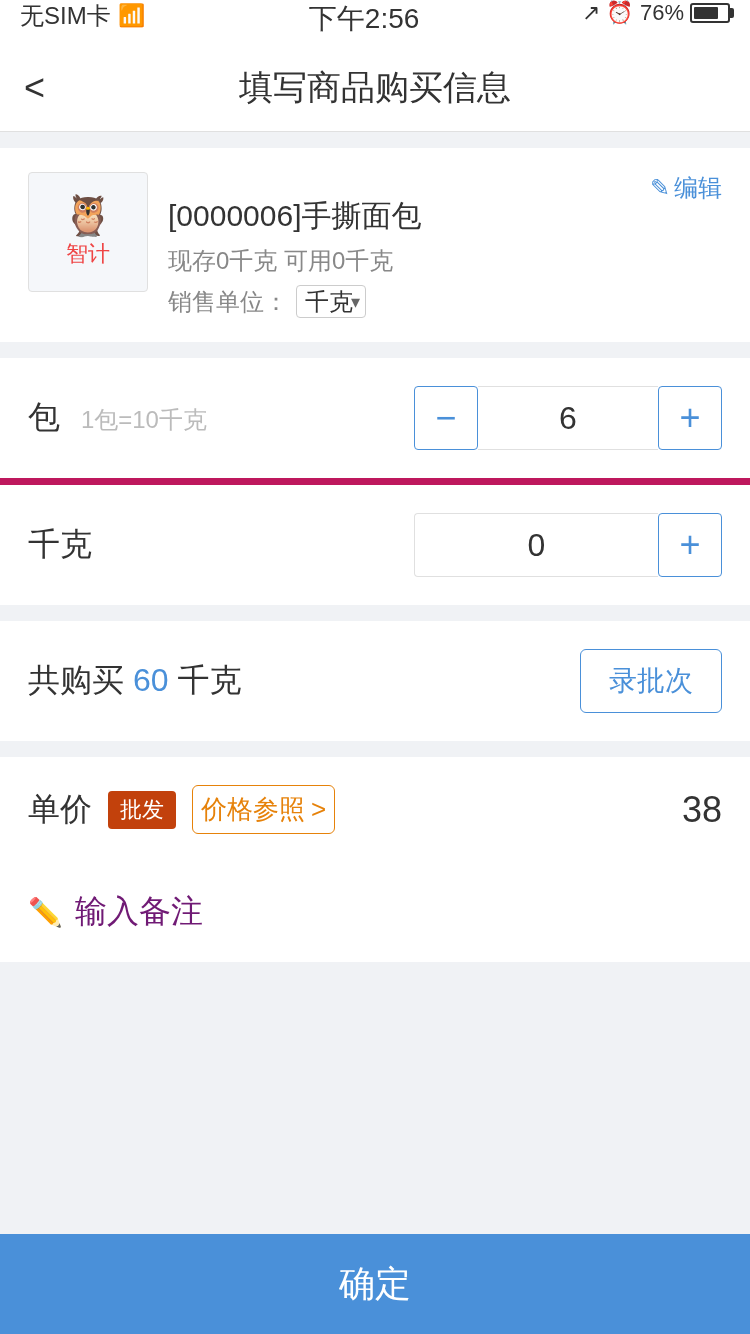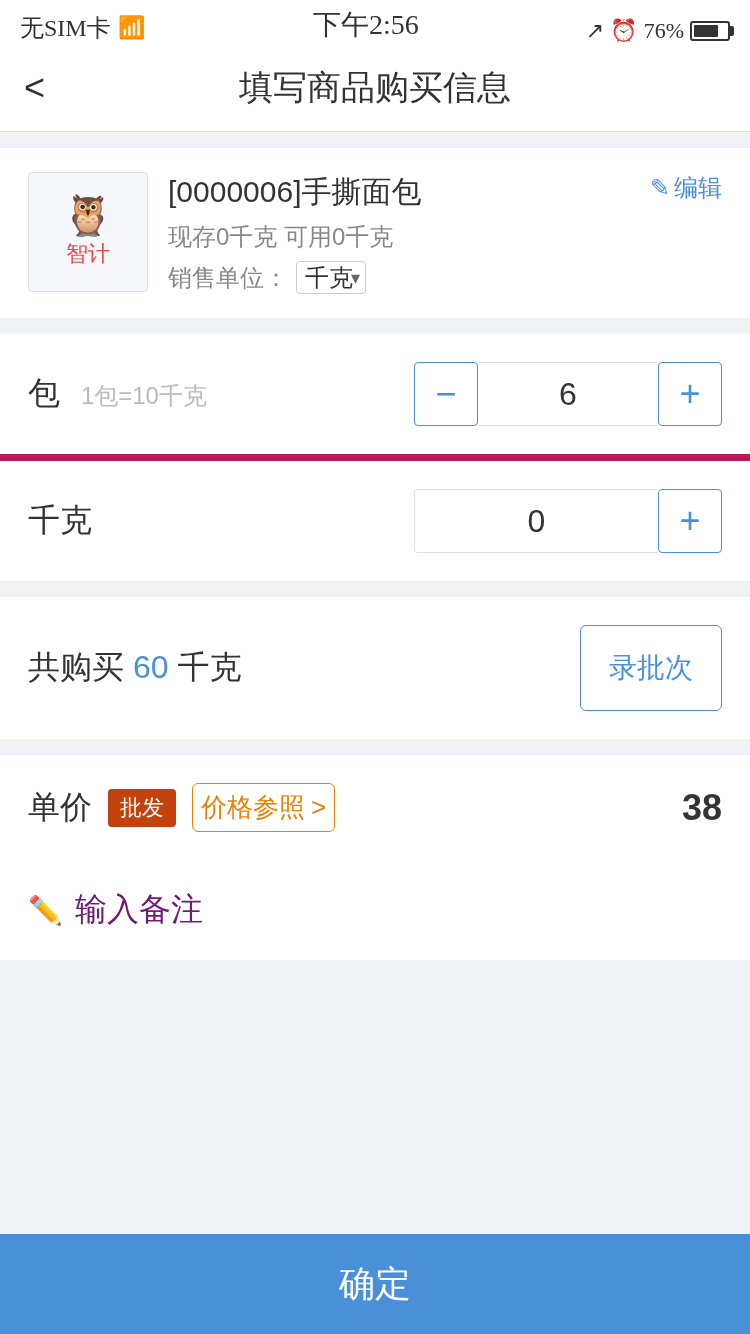--- a/index.html
+++ b/index.html
@@ -12,26 +12,25 @@
       font-size: 28px;
       color: #333;
     }
 
     
     .status-bar {
       width: 750px;
       height: 44px;
       background: #fff;
       display: flex;
-      align-items: flex-end;
+      align-items: flex-start;
       justify-content: space-between;
       padding: 0 20px;
       font-size: 24px;
       color: #333;
-      font-family: Liberation Serif, serif;
     }
     .status-left { display: flex; align-items: center; gap: 8px; }
     .status-center { font-size: 28px; font-weight: 500; }
     .status-right { display: flex; align-items: center; gap: 6px; font-size: 22px; }
     .battery {
       width: 40px; height: 20px; border: 2px solid #333; border-radius: 3px; position: relative;
       display: inline-flex; align-items: center; padding: 2px;
     }
     .battery::after {
       content: ''; position: absolute; right: -6px; top: 50%; transform: translateY(-50%);
@@ -83,21 +82,21 @@
     }
     .product-img-owl {
       font-size: 40px;
       line-height: 1;
     }
     .product-img-label {
       font-size: 22px;
       color: #ef4444;
       margin-top: 4px;
     }
-    .product-info { flex: 1; }
+    .product-info { flex: 1; margin-top: 24px; }
     .product-name { font-size: 30px; font-weight: 500; color: #333; margin-bottom: 8px; }
     .product-stock { font-size: 24px; color: #888; margin-bottom: 8px; }
     .product-unit { font-size: 24px; color: #888; display: flex; align-items: center; gap: 8px; }
     .unit-select {
       border: 1px solid #ccc;
       border-radius: 4px;
       padding: 2px 12px 2px 8px;
       font-size: 24px;
       color: #333;
       background: #fff;
@@ -199,21 +198,21 @@
       align-items: center;
       justify-content: space-between;
     }
     .total-text { font-size: 32px; color: #333; }
     .total-highlight { color: #4a90d9; font-weight: 500; }
     .batch-btn {
       border: 1px solid #4a90d9;
       color: #4a90d9;
       background: #fff;
       border-radius: 6px;
-      padding: 23px 28px;
+      padding: 12px 28px;
       font-size: 28px;
       cursor: pointer;
     }
 
     
     .price-section {
       background: #fff;
       margin-top: 16px;
       padding: 28px 28px;
       display: flex;
@@ -237,21 +236,21 @@
       font-size: 26px;
       cursor: pointer;
       display: flex;
       align-items: center;
       gap: 6px;
     }
     .price-value {
       margin-left: auto;
       font-size: 36px;
       color: #333;
-      font-weight: 700;
+      font-weight: 400;
     }
     .amount-label { font-size: 32px; color: #333; }
     .amount-value { font-size: 40px; font-weight: 500; color: #333; margin-left: 8px; }
     .note-row {
       background: #fff;
       padding: 20px 28px;
       display: flex;
       align-items: center;
       gap: 12px;
     }

